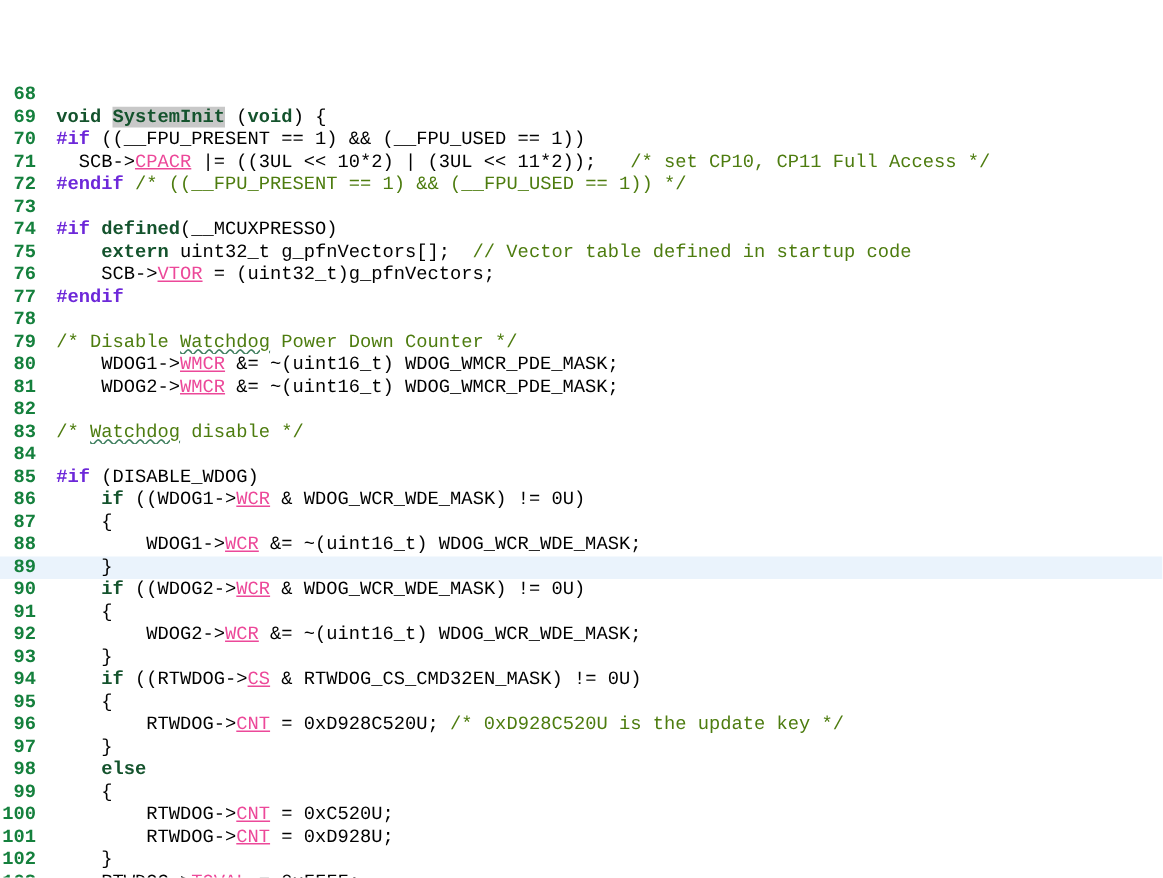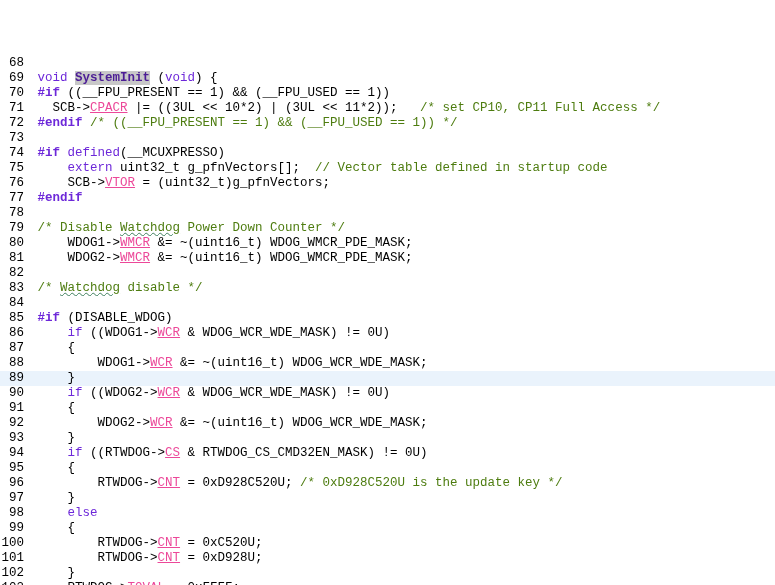--- a/index.html
+++ b/index.html
@@ -22,34 +22,35 @@
     height: 15px;
     line-height: 15px;
     align-items: baseline;
   }
   .line.highlighted {
     background: #eaf3fc;
   }
   .gutter {
     width: 30px;
     text-align: right;
-    color: #000000;
+    color: #15803d;
     padding-right: 6px;
     user-select: none;
     flex-shrink: 0;
+    font-weight: bold;
   }
   .code {
     flex: 1;
     overflow: hidden;
   }
-  .kw { color: #6d28d9; font-weight: normal; }          
+  .kw { color: #14532d; font-weight: bold; }          
   .pp { color: #6d28d9; font-weight: bold; }          
   .cm { color: #4d7c0f; }                             
   .mem { color: #ec4899; text-decoration: underline; }
-  .fn { color: #4c1d95; font-weight: bold; text-align: center; }
+  .fn { color: #14532d; font-weight: bold; text-align: center; }
   .fn-hl { background: #c8c8c8; }
   .txt { color: #000000; }
   .wavy { text-decoration: underline wavy #3f7f5f; text-decoration-thickness: 1px; }
 </style>
 </head>
 <body>
 
 
 
 <div class="editor" id="editor"><div class="line"><span class="gutter">68</span><span class="code"></span></div><div class="line"><span class="gutter">69</span><span class="code"><span class="txt"> </span><span class="kw">void</span><span class="txt"> </span><span class="fn fn-hl">SystemInit</span><span class="txt"> (</span><span class="kw">void</span><span class="txt">) {</span></span></div><div class="line"><span class="gutter">70</span><span class="code"><span class="txt"> </span><span class="pp">#if</span><span class="txt"> ((__FPU_PRESENT == 1) &amp;&amp; (__FPU_USED == 1))</span></span></div><div class="line"><span class="gutter">71</span><span class="code"><span class="txt">   SCB-&gt;</span><span class="mem">CPACR</span><span class="txt"> |= ((3UL &lt;&lt; 10*2) | (3UL &lt;&lt; 11*2));   </span><span class="cm">/* set CP10, CP11 Full Access */</span></span></div><div class="line"><span class="gutter">72</span><span class="code"><span class="txt"> </span><span class="pp">#endif</span><span class="txt"> </span><span class="cm">/* ((__FPU_PRESENT == 1) &amp;&amp; (__FPU_USED == 1)) */</span></span></div><div class="line"><span class="gutter">73</span><span class="code"></span></div><div class="line"><span class="gutter">74</span><span class="code"><span class="txt"> </span><span class="pp">#if</span><span class="txt"> </span><span class="kw">defined</span><span class="txt">(__MCUXPRESSO)</span></span></div><div class="line"><span class="gutter">75</span><span class="code"><span class="txt">     </span><span class="kw">extern</span><span class="txt"> uint32_t g_pfnVectors[];  </span><span class="cm">// Vector table defined in startup code</span></span></div><div class="line"><span class="gutter">76</span><span class="code"><span class="txt">     SCB-&gt;</span><span class="mem">VTOR</span><span class="txt"> = (uint32_t)g_pfnVectors;</span></span></div><div class="line"><span class="gutter">77</span><span class="code"><span class="txt"> </span><span class="pp">#endif</span></span></div><div class="line"><span class="gutter">78</span><span class="code"></span></div><div class="line"><span class="gutter">79</span><span class="code"><span class="txt"> </span><span class="cm">/* Disable </span><span class="cm wavy">Watchdog</span><span class="cm"> Power Down Counter */</span></span></div><div class="line"><span class="gutter">80</span><span class="code"><span class="txt">     WDOG1-&gt;</span><span class="mem">WMCR</span><span class="txt"> &amp;= ~(uint16_t) WDOG_WMCR_PDE_MASK;</span></span></div><div class="line"><span class="gutter">81</span><span class="code"><span class="txt">     WDOG2-&gt;</span><span class="mem">WMCR</span><span class="txt"> &amp;= ~(uint16_t) WDOG_WMCR_PDE_MASK;</span></span></div><div class="line"><span class="gutter">82</span><span class="code"></span></div><div class="line"><span class="gutter">83</span><span class="code"><span class="txt"> </span><span class="cm">/* </span><span class="cm wavy">Watchdog</span><span class="cm"> disable */</span></span></div><div class="line"><span class="gutter">84</span><span class="code"></span></div><div class="line"><span class="gutter">85</span><span class="code"><span class="txt"> </span><span class="pp">#if</span><span class="txt"> (DISABLE_WDOG)</span></span></div><div class="line"><span class="gutter">86</span><span class="code"><span class="txt">     </span><span class="kw">if</span><span class="txt"> ((WDOG1-&gt;</span><span class="mem">WCR</span><span class="txt"> &amp; WDOG_WCR_WDE_MASK) != 0U)</span></span></div><div class="line"><span class="gutter">87</span><span class="code"><span class="txt">     {</span></span></div><div class="line"><span class="gutter">88</span><span class="code"><span class="txt">         WDOG1-&gt;</span><span class="mem">WCR</span><span class="txt"> &amp;= ~(uint16_t) WDOG_WCR_WDE_MASK;</span></span></div><div class="line highlighted"><span class="gutter">89</span><span class="code"><span class="txt">     }</span></span></div><div class="line"><span class="gutter">90</span><span class="code"><span class="txt">     </span><span class="kw">if</span><span class="txt"> ((WDOG2-&gt;</span><span class="mem">WCR</span><span class="txt"> &amp; WDOG_WCR_WDE_MASK) != 0U)</span></span></div><div class="line"><span class="gutter">91</span><span class="code"><span class="txt">     {</span></span></div><div class="line"><span class="gutter">92</span><span class="code"><span class="txt">         WDOG2-&gt;</span><span class="mem">WCR</span><span class="txt"> &amp;= ~(uint16_t) WDOG_WCR_WDE_MASK;</span></span></div><div class="line"><span class="gutter">93</span><span class="code"><span class="txt">     }</span></span></div><div class="line"><span class="gutter">94</span><span class="code"><span class="txt">     </span><span class="kw">if</span><span class="txt"> ((RTWDOG-&gt;</span><span class="mem">CS</span><span class="txt"> &amp; RTWDOG_CS_CMD32EN_MASK) != 0U)</span></span></div><div class="line"><span class="gutter">95</span><span class="code"><span class="txt">     {</span></span></div><div class="line"><span class="gutter">96</span><span class="code"><span class="txt">         RTWDOG-&gt;</span><span class="mem">CNT</span><span class="txt"> = 0xD928C520U; </span><span class="cm">/* 0xD928C520U is the update key */</span></span></div><div class="line"><span class="gutter">97</span><span class="code"><span class="txt">     }</span></span></div><div class="line"><span class="gutter">98</span><span class="code"><span class="txt">     </span><span class="kw">else</span></span></div><div class="line"><span class="gutter">99</span><span class="code"><span class="txt">     {</span></span></div><div class="line"><span class="gutter">100</span><span class="code"><span class="txt">         RTWDOG-&gt;</span><span class="mem">CNT</span><span class="txt"> = 0xC520U;</span></span></div><div class="line"><span class="gutter">101</span><span class="code"><span class="txt">         RTWDOG-&gt;</span><span class="mem">CNT</span><span class="txt"> = 0xD928U;</span></span></div><div class="line"><span class="gutter">102</span><span class="code"><span class="txt">     }</span></span></div><div class="line"><span class="gutter">103</span><span class="code"><span class="txt">     RTWDOG-&gt;</span><span class="mem">TOVAL</span><span class="txt"> = 0xFFFF;</span></span></div></div>

